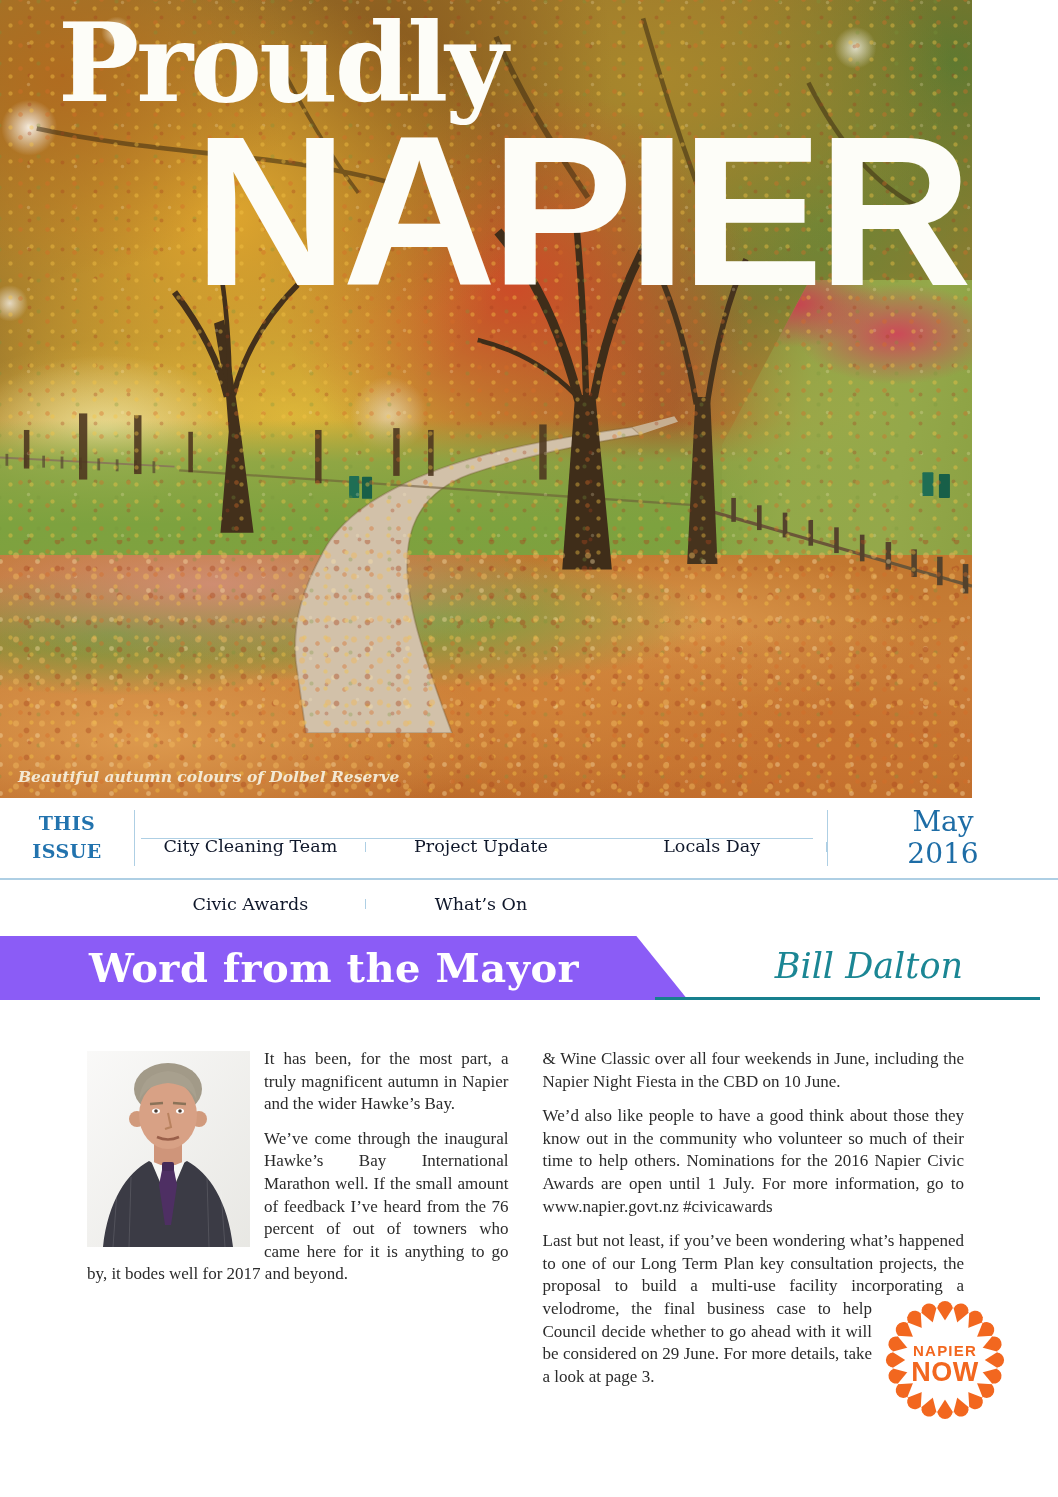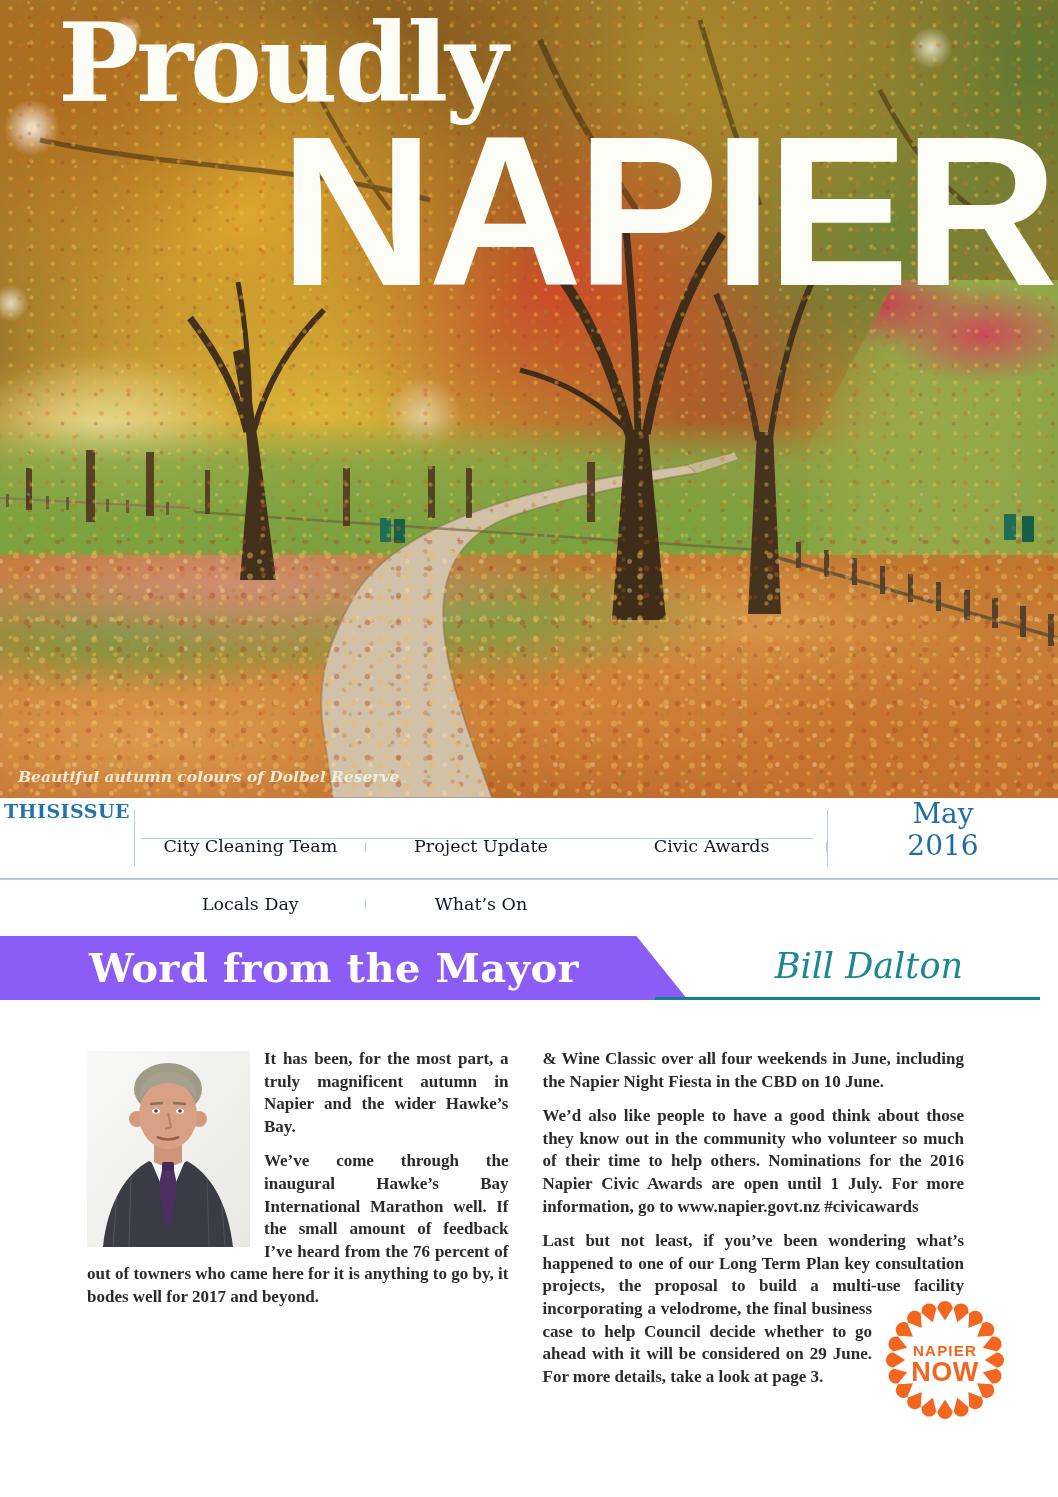--- a/index.html
+++ b/index.html
@@ -1,20 +1,20 @@
 <!DOCTYPE html>
 <html><head>
 <meta charset="utf-8">
 <style>
   html,body{margin:0;padding:0;background:#ffffff;}
   .page{position:relative;width:1058px;height:1497px;background:#fff;overflow:hidden;
         font-family:"DejaVu Serif",serif;-webkit-font-smoothing:antialiased;}
 
   
-  .hero{position:relative;width:1058px;height:798px;overflow:hidden;background:#14532d;}
+  .hero{position:relative;width:972px;height:798px;overflow:hidden;background:#14532d;}
   .hero>div{position:absolute;}
   .ph-canopy{inset:0;background-color:#9c762b;background-repeat:no-repeat;background-image:
     radial-gradient(circle 40px at 3% 16%, rgba(255,255,255,.85), rgba(255,255,255,0) 70%),
     radial-gradient(circle 26px at 1% 38%, rgba(255,255,255,.7), rgba(255,255,255,0) 70%),
     radial-gradient(circle 22px at 12% 4%, rgba(255,250,235,.8), rgba(255,250,235,0) 70%),
     radial-gradient(circle 30px at 88% 6%, rgba(250,250,245,.75), rgba(250,250,245,0) 70%),
     radial-gradient(circle 55px at 40% 52%, rgba(240,235,215,.6), rgba(240,235,215,0) 70%),
     radial-gradient(ellipse 340px 280px at 6% 10%, #b06c20, rgba(176,108,32,0) 70%),
     radial-gradient(ellipse 420px 330px at 23% 27%, #dfa62e, rgba(223,166,46,0) 70%),
     radial-gradient(ellipse 320px 360px at 40% 8%, #8a5a1e, rgba(138,90,30,0) 70%),
@@ -62,44 +62,44 @@
     background-position:3px 5px,11px 15px,19px 7px;}
   .hero-script{position:absolute;left:58px;top:4px;color:#fdfdf8;
     font:700 108px/1.1 "DejaVu Serif",serif;letter-spacing:-3px;}
   .hero-main{position:absolute;right:6px;top:104px;color:#fdfdf8;
     font:700 214px/1 "Liberation Sans",sans-serif;letter-spacing:-6px;}
   .hero-caption{position:absolute;left:18px;top:768px;color:#f6efdc;
     font:italic 700 15.5px/1.2 "DejaVu Serif",serif;opacity:.95;}
 
   
   .issue-nav{height:80px;border-bottom:2px solid #AECFE4;display:flex;align-items:stretch;}
-  .this-issue{width:134px;display:flex;justify-content:center;align-items:flex-start;
+  .this-issue{width:134px;display:flex;flex-direction:column;justify-content:center;align-items:center;
     color:#2273AE;font:700 19px/1.45 "DejaVu Serif",serif;letter-spacing:.5px;}
   .vdiv{width:1px;height:56px;background:#AECFE4;align-self:center;}
   .nav-grid{flex:1;display:grid;grid-template-columns:1fr 1fr 1fr;grid-template-rows:1fr 1fr;position:relative;}
   .nav-grid::before{content:'';position:absolute;left:6px;right:14px;top:50%;height:1px;background:#AECFE4;}
   .nav-cell{position:relative;display:flex;align-items:center;justify-content:center;
     color:#0f172a;font:400 17.5px/1 "DejaVu Serif",serif;cursor:pointer;margin-top:40px;}
   .nav-cell.vr::after{content:'';position:absolute;right:0;top:22%;height:56%;width:1px;background:#AECFE4;}
-  .issue-date{width:230px;display:flex;flex-direction:column;align-items:center;
+  .issue-date{width:230px;display:flex;flex-direction:column;justify-content:center;align-items:center;
     color:#1e6da6;font:400 28px/1.15 "DejaVu Serif",serif;}
 
   
   .mayor{position:relative;height:615px;}
   .banner{position:absolute;left:0;top:56px;width:688px;height:64px;background:#8b5cf6;
     clip-path:polygon(0 0, 92.5% 0, 100% 100%, 0 100%);}
   .banner h1{margin:0;padding:0 0 0 89px;color:#ffffff;
     font:700 40px/64px "DejaVu Serif",serif;letter-spacing:.5px;}
   .author{position:absolute;right:95px;top:62px;color:#1b8694;
     font:italic 400 35px/1.4 "DejaVu Serif",serif;}
   .author-rule{position:absolute;left:655px;top:117px;width:385px;height:3px;background:#17808E;}
   .cols{position:absolute;left:87px;right:94px;top:168px;display:flex;gap:34px;
     color:#2b2b2b;font:400 17px/1.33 "Liberation Serif",serif;text-align:justify;}
   .col{flex:1;min-width:0;}
-  .col p{margin:0 0 12px 0;font-weight:bold;}
+  .col p{margin:0 0 12px 0;}
   .portrait{float:left;width:163px;height:196px;margin:3px 14px 6px 0;background:#f4f3f1;}
   .badge-float{float:right;width:100px;height:205px;margin-right:-8px;
     shape-outside:polygon(0 42%, 100% 42%, 100% 100%, 0 100%);}
   .badge{position:absolute;left:883px;top:418px;width:124px;height:124px;}
 
   .badge text{font-family:"Liberation Sans",sans-serif;}
   .badge .t1{font-size:15px;font-weight:700;letter-spacing:1.2px;}
   .badge .t2{font-size:27px;font-weight:900;letter-spacing:.5px;}
 </style>
 </head>
@@ -215,22 +215,22 @@
 
   <nav class="issue-nav">
     <div class="this-issue">
       <span>THIS</span>
       <span>ISSUE</span>
     </div>
     <div class="vdiv"></div>
     <div class="nav-grid">
       <div class="nav-cell vr">City Cleaning Team</div>
       <div class="nav-cell">Project Update</div>
+      <div class="nav-cell vr">Locals Day</div>
       <div class="nav-cell vr">Civic Awards</div>
-      <div class="nav-cell vr">Locals Day</div>
       <div class="nav-cell">What’s On</div>
     </div>
     <div class="vdiv"></div>
     <div class="issue-date">
       <span>May</span>
       <span>2016</span>
     </div>
   </nav>
 
   <section class="mayor">

